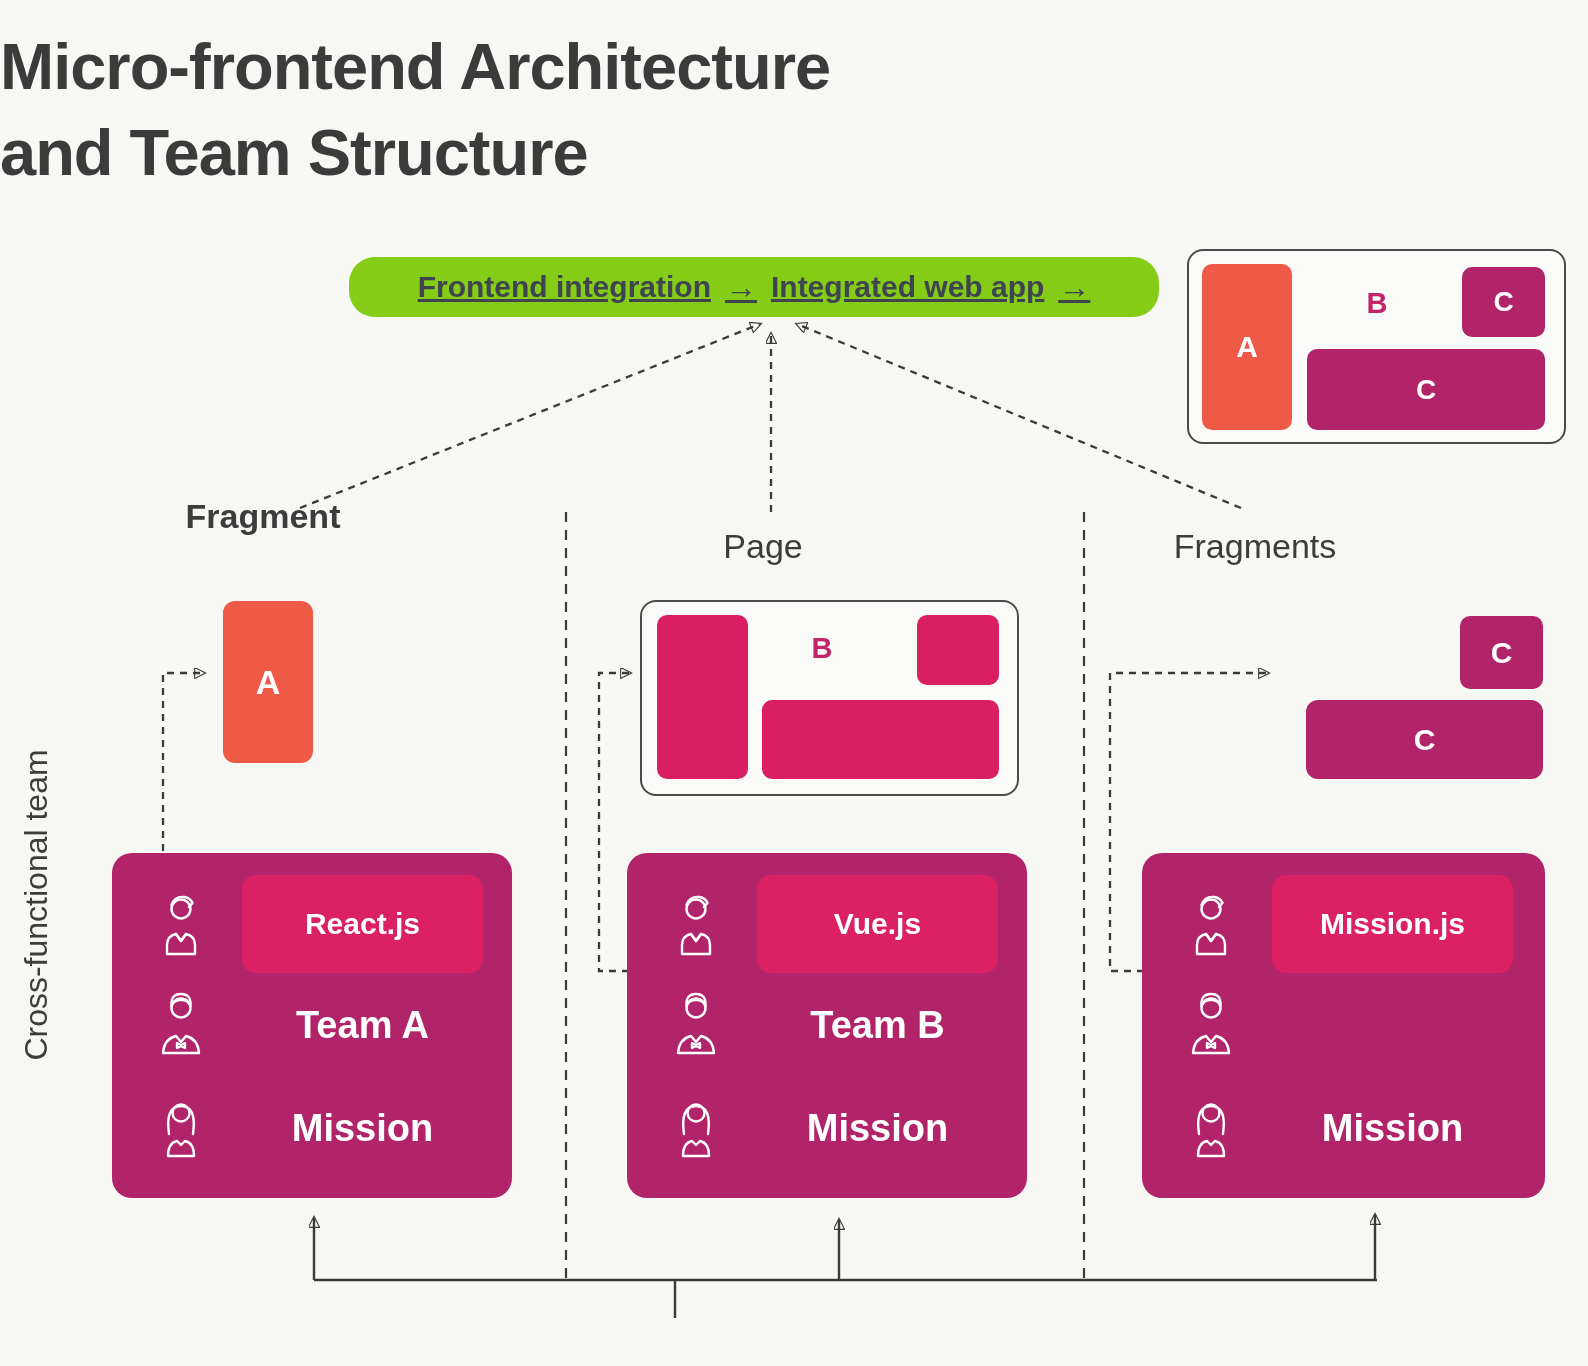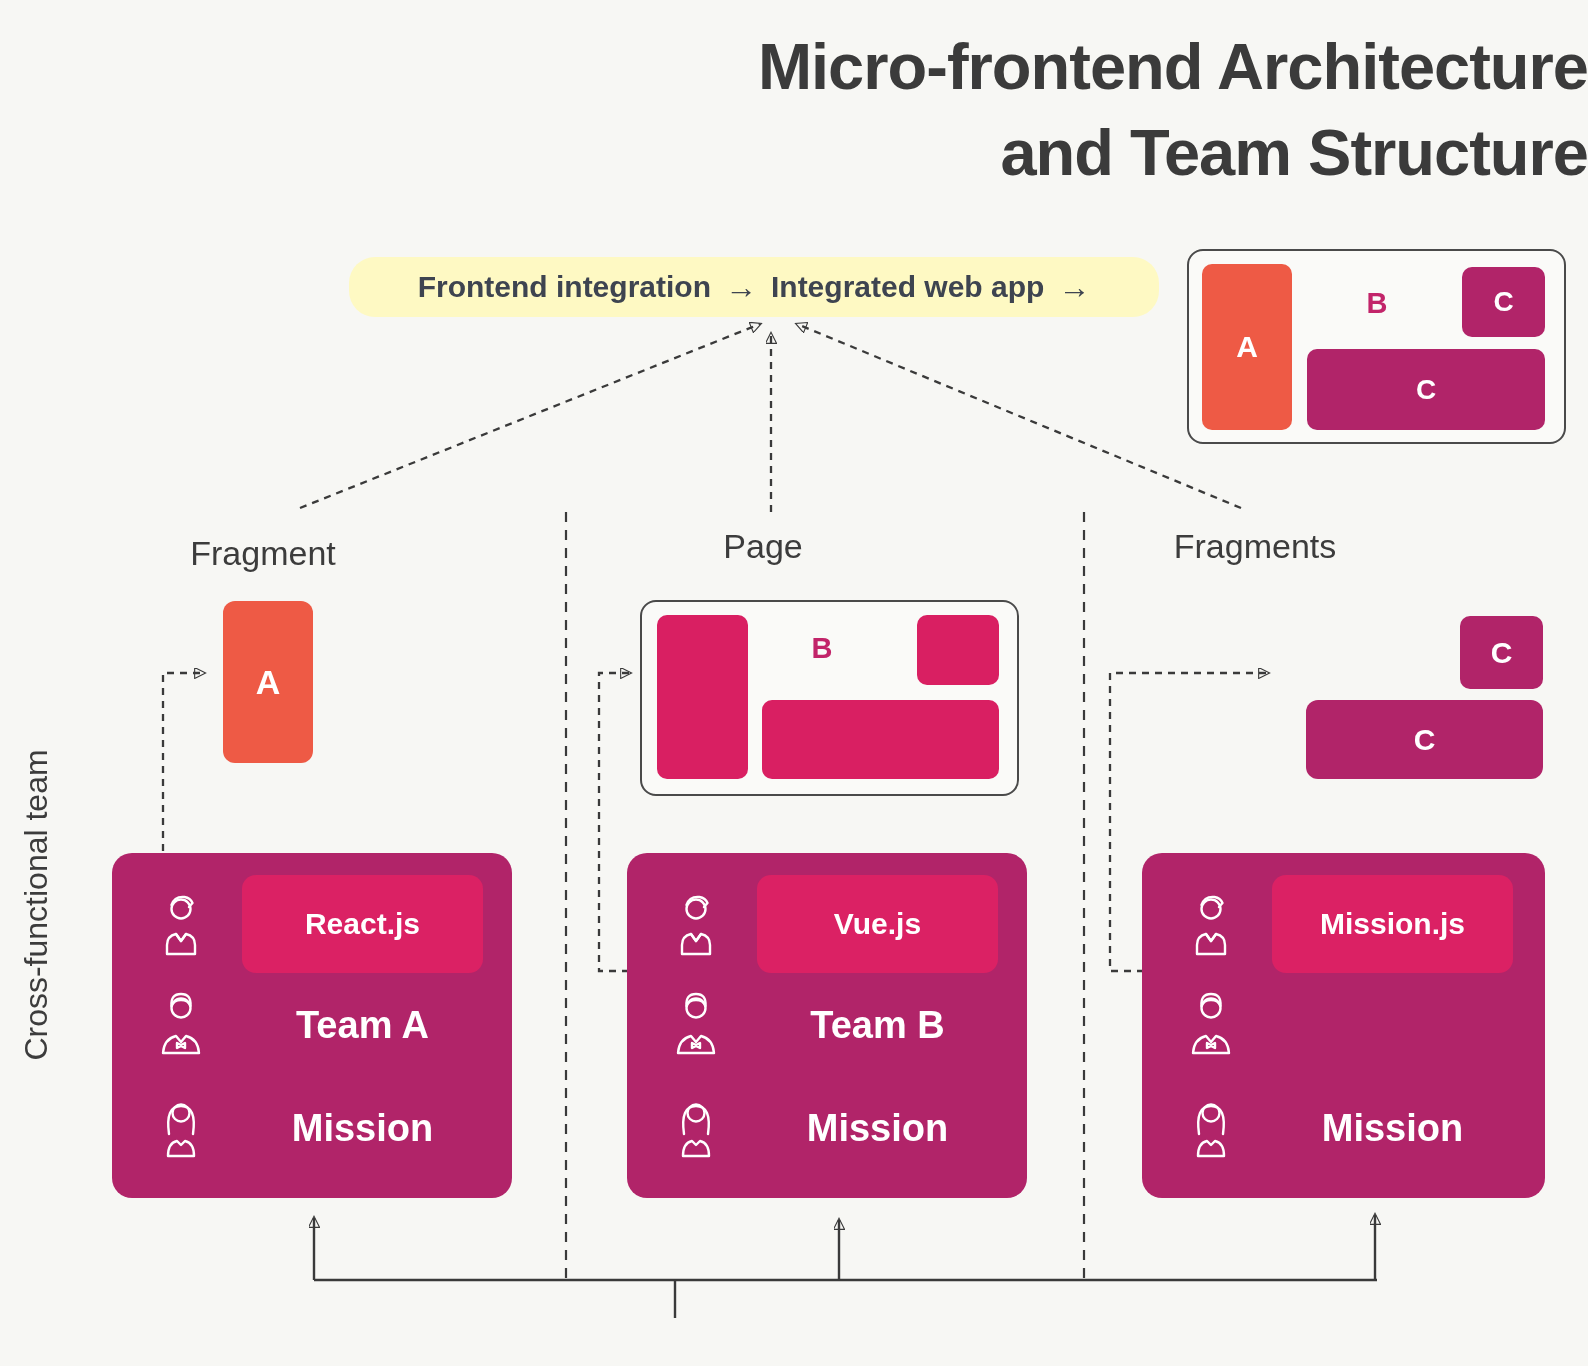--- a/index.html
+++ b/index.html
@@ -5,28 +5,28 @@
   html,body{margin:0;padding:0;background:#e9e9e7;}
   .canvas{
     position:relative;width:1588px;height:1366px;margin:0 auto;
     background:#F7F7F4;overflow:hidden;
     font-family:"Liberation Sans","DejaVu Sans",sans-serif;
     color:#3B3B3B;
   }
   .abs{position:absolute;}
   
   .title{
-    left:0;top:24px;width:1588px;text-align:right;
+    left:0;top:24px;width:1588px;text-align:left;
     font-size:65px;font-weight:800;letter-spacing:-1px;line-height:1.32;color:#3B3B3B;
   }
   
   .banner{
     left:349px;top:257px;width:810px;height:60px;border-radius:26px;
-    background:#fef9c3;display:flex;align-items:center;justify-content:center;gap:14px;
-    font-size:30px;font-weight:600;color:#3E4450;white-space:nowrap;
+    background:#84cc16;display:flex;align-items:center;justify-content:center;gap:14px;
+    font-size:30px;font-weight:600;color:#3E4450;white-space:nowrap;text-decoration:underline;
   }
   .banner .arrow{font-weight:700;font-size:32px;}
   
   .wirebox{background:#FAFAF8;border:2px solid #4A4A4A;border-radius:16px;}
   .block{display:flex;align-items:center;justify-content:center;
          color:#fff;font-weight:700;border-radius:10px;}
   .orange{background:#EE5A45;}
   .magenta{background:#B12469;}
   .pink{background:#D91F62;}
   .b-letter{color:#C2246A;font-weight:700;font-size:29px;}
@@ -103,21 +103,21 @@
     <span class="arrow">→</span>
   </div>
 
   <div class="abs wirebox" style="left:1187px;top:249px;width:375px;height:191px;">
     <div class="abs block orange" style="left:13px;top:13px;width:90px;height:166px;font-size:30px;">A</div>
     <div class="abs b-letter" style="left:158px;top:36px;width:60px;text-align:center;">B</div>
     <div class="abs block magenta" style="left:273px;top:16px;width:83px;height:70px;font-size:28px;">C</div>
     <div class="abs block magenta" style="left:118px;top:98px;width:238px;height:81px;font-size:28px;">C</div>
   </div>
 
-  <div class="abs sec-label" style="left:263px;top:534px;">Fragment</div>
+  <div class="abs sec-label" style="left:263px;top:497px;font-weight:bold;">Fragment</div>
   <div class="abs sec-label" style="left:763px;top:527px;">Page</div>
   <div class="abs sec-label" style="left:1255px;top:527px;">Fragments</div>
 
   <div class="abs block orange" style="left:223px;top:601px;width:90px;height:162px;font-size:34px;border-radius:12px;">A</div>
 
   <div class="abs wirebox" style="left:640px;top:600px;width:375px;height:192px;">
     <div class="abs block pink" style="left:15px;top:13px;width:91px;height:164px;"></div>
     <div class="abs b-letter" style="left:150px;top:30px;width:60px;text-align:center;">B</div>
     <div class="abs block pink" style="left:275px;top:13px;width:82px;height:70px;"></div>
     <div class="abs block pink" style="left:120px;top:98px;width:237px;height:79px;"></div>

